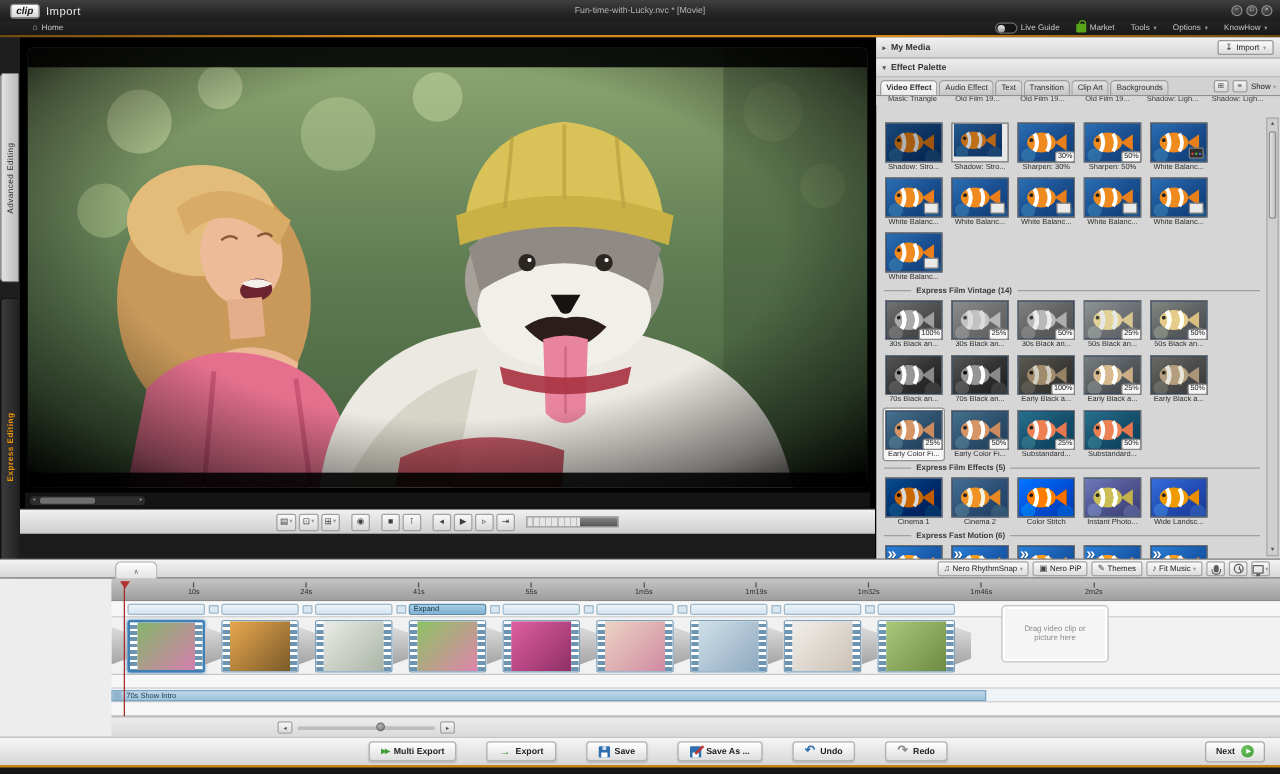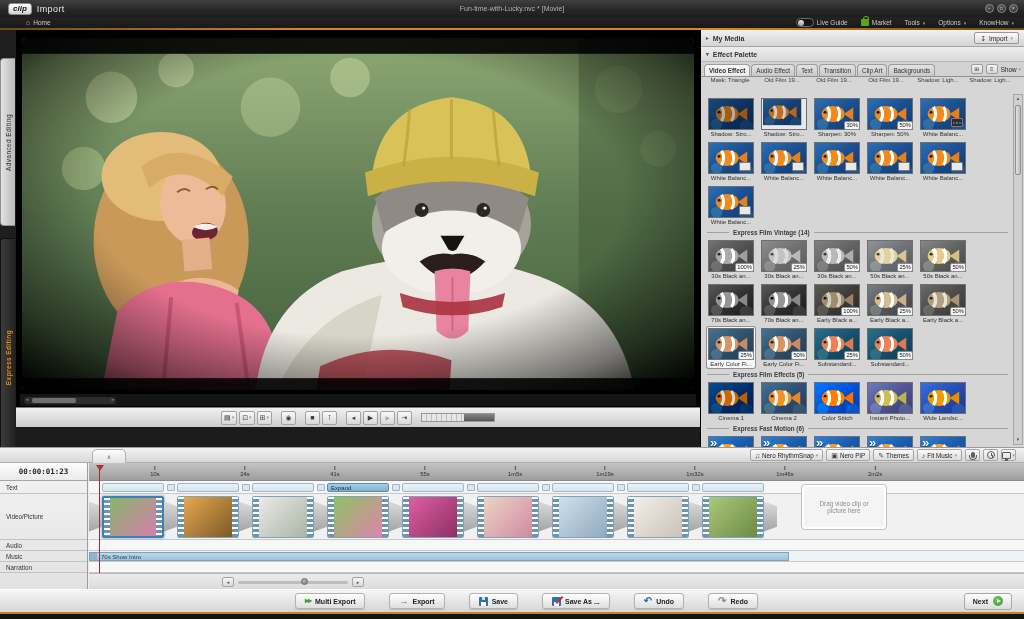--- a/index.html
+++ b/index.html
@@ -823,30 +823,20 @@
           <span class="i-clock"></span>
         </span>
         <span class="tlb-ibtn">
           <span class="i-mon"></span>
           <span class="dd">▾</span>
         </span>
       </span>
   </div>
 
   <div class="tline">
-    <div class="tl-left">
-      <div class="tcode">00:00:01:23</div>
-      <div id="track-labels">
-          <div class="tr-label" style="height: 13px;">Text</div>
-          <div class="tr-label" style="height: 46px;">Video/Picture</div>
-          <div class="tr-label" style="height: 11px;">Audio</div>
-          <div class="tr-label" style="height: 11px;">Music</div>
-          <div class="tr-label" style="height: 11px;">Narration</div>
-        </div>
-    </div>
     <div class="tl-body">
       <div class="ruler" id="ruler">
           <div class="tick" style="left: 66px;">
             <span class="t-line"></span>
             <span class="t-lab">10s</span>
           </div>
           <div class="tick" style="left: 156px;">
             <span class="t-line"></span>
             <span class="t-lab">24s</span>
           </div>

